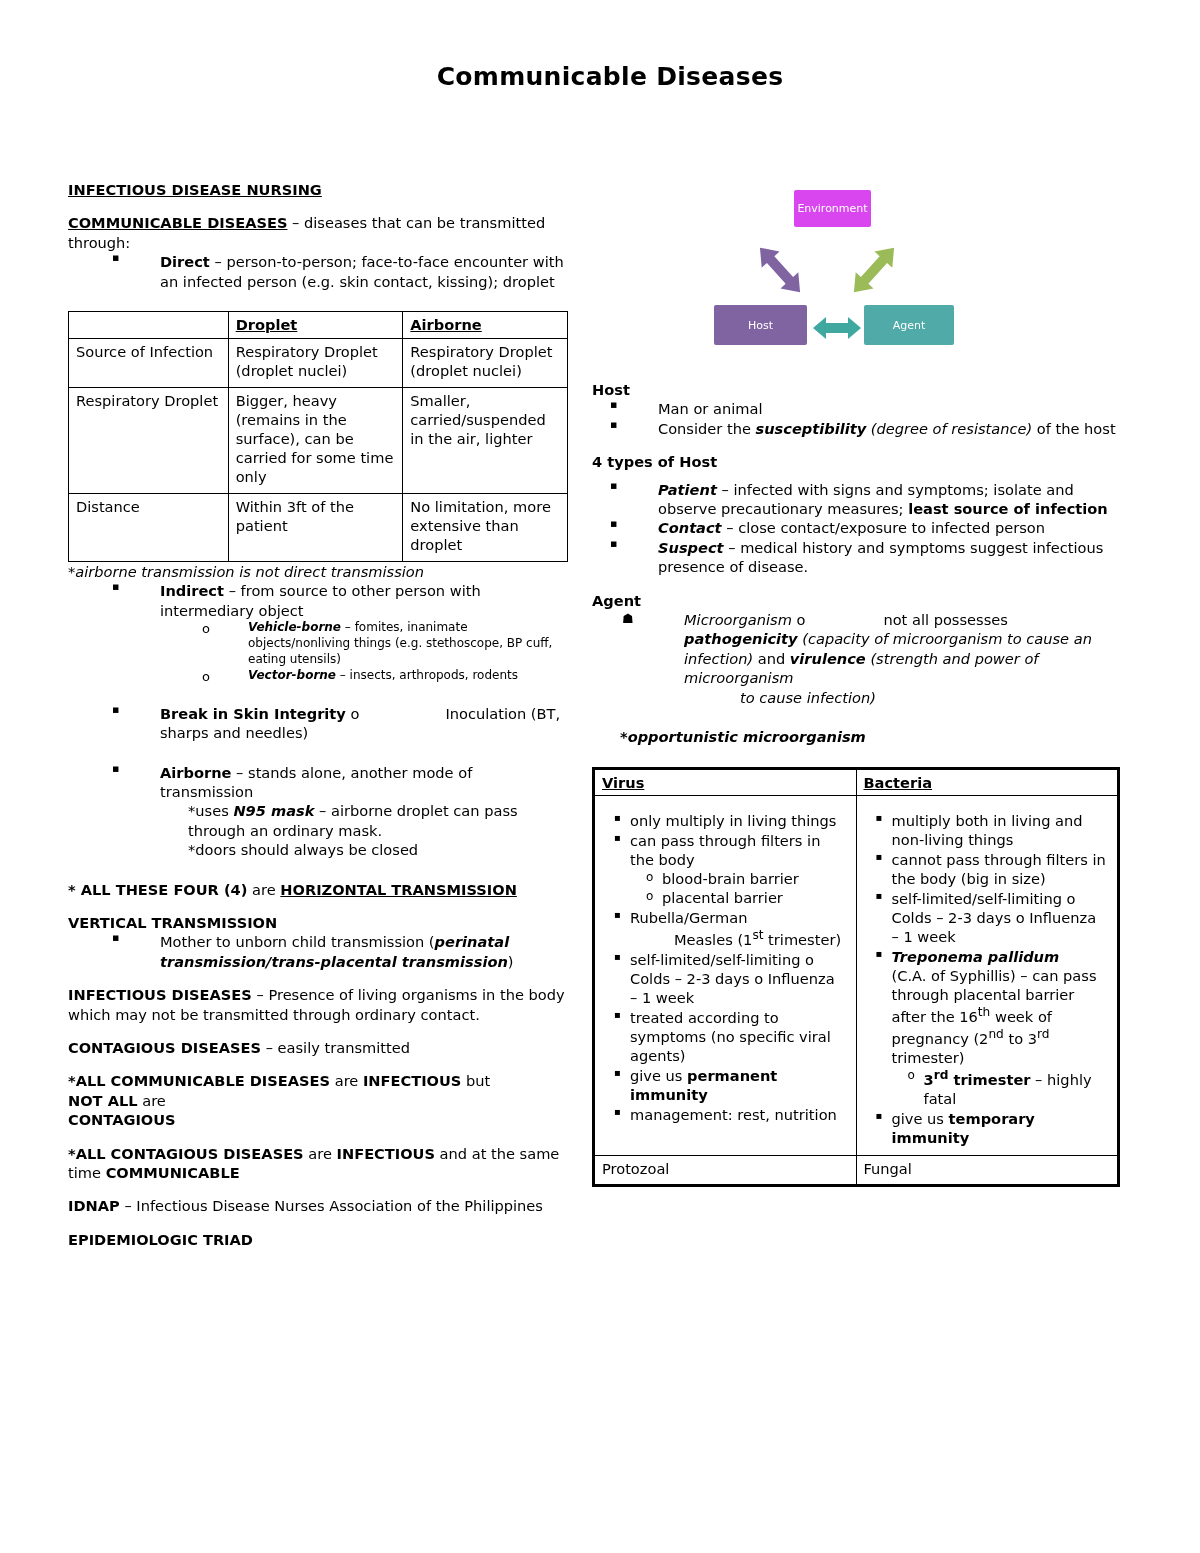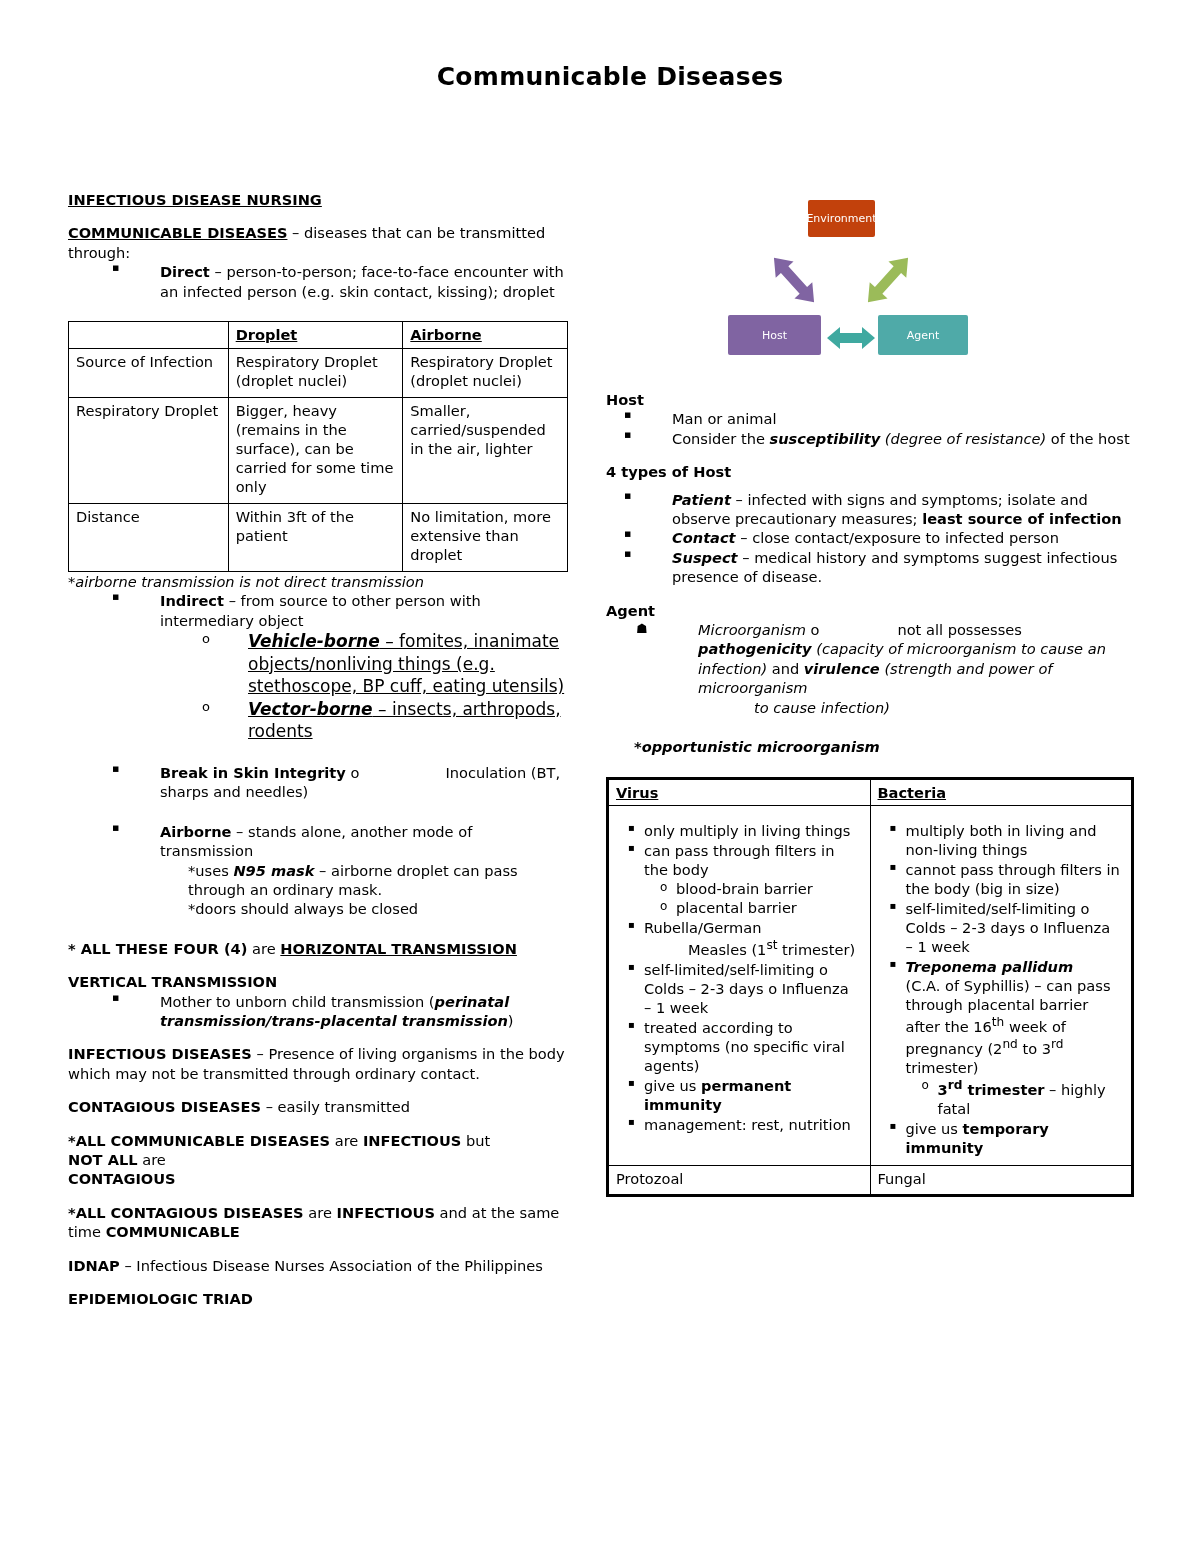--- a/index.html
+++ b/index.html
@@ -20,23 +20,22 @@
     font-weight:bold;
     letter-spacing:.3px;
     margin:62px 0 0 0;
     padding-left:20px;
   }
 
   .columns {
     position:absolute;
     top:118px; left:0; right:0;
     display:flex;
-    gap:38px;
+    gap:24px;
     padding:0 52px 0 68px;
-    margin-top:10px;
   }
   .col-left { width:500px; flex:0 0 500px; }
   .col-right { width:528px; flex:0 0 528px; }
 
   p, div.tx { font-size:14.6px; line-height:1.33; margin:0 0 0 0; }
   .gap { height:14px; }
   .gap-s { height:8px; }
   .gap-l { height:20px; }
 
   .u { text-decoration:underline; }
@@ -50,21 +49,21 @@
     position:relative; padding-left:48px; margin:0 0 0 0;
     font-size:14.6px; line-height:1.33;
   }
   ul.lv1 > li::before {
     content:"\25AA";
     position:absolute; left:0; top:-1px; font-size:11px;
   }
   ul.lv2 { list-style:none; margin:0; padding:0 0 0 42px; }
   ul.lv2 > li {
     position:relative; padding-left:46px;
-    font-size:17px; line-height:1.33;text-decoration:underline;
+    font-size:12px; line-height:1.33;
   }
   ul.lv2 > li::before {
     content:"o";
     position:absolute; left:0; top:0px; font-size:13px;
   }
   .indent2 { padding-left:70px; }
 
   
   table.doc {
     border-collapse:collapse;
@@ -96,21 +95,21 @@
 
   
   .triad { position:relative; width:300px; height:180px; margin:0 auto 0 auto; }
   .tbox {
     position:absolute;
     color:#fff;
     font-size:11px;
     display:flex; align-items:center; justify-content:center;
     border-radius:2px;
   }
-  .tbox-env { left:88px; top:10px; width:67px; height:37px; background:#c2410c; }
+  .tbox-env { left:88px; top:10px; width:77px; height:37px; background:#d946ef; }
   .tbox-host { left:8px; top:125px; width:93px; height:40px; background:#8064A2; }
   .tbox-agent { left:158px; top:125px; width:90px; height:40px; background:#4FAAA8; }
   .arrow-left { position:absolute; left:46px; top:58px; }
   .arrow-right { position:absolute; left:140px; top:58px; }
   .arrow-bottom { position:absolute; left:105px; top:133px; }
 </style>
 </head>
 <body>
 
 <div class="page">

